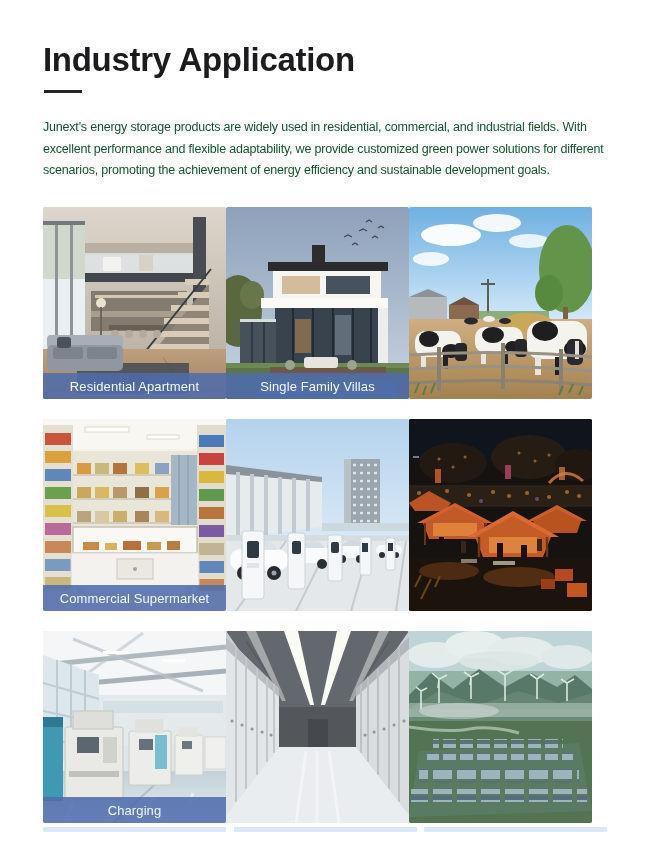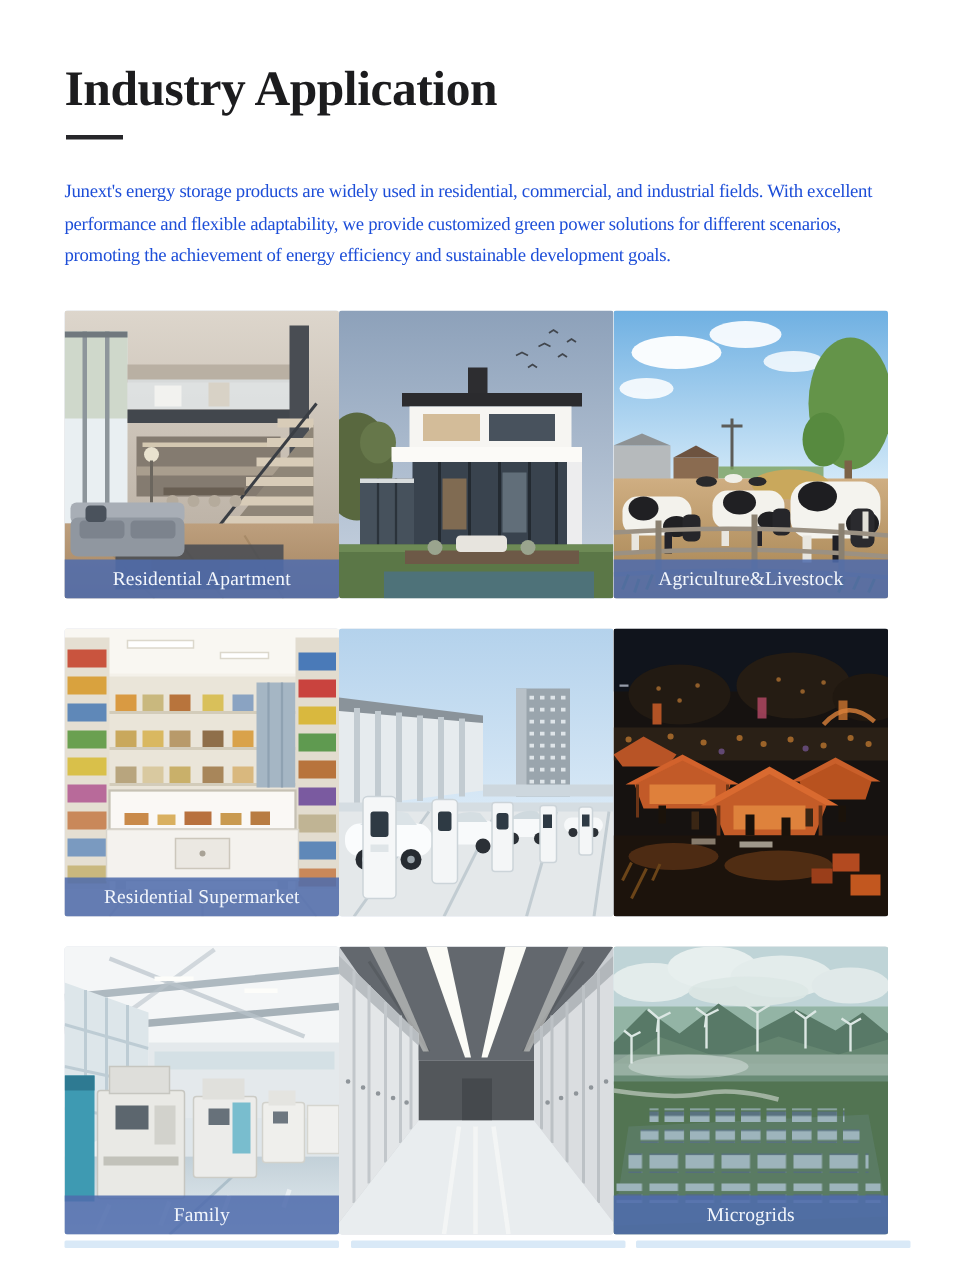--- a/index.html
+++ b/index.html
@@ -1,20 +1,20 @@
 <!DOCTYPE html>
 <html><head>
 <meta charset="utf-8">
 <style>
   html,body{margin:0;padding:0;background:#ffffff;}
-  .page{width:650px;min-height:851px;background:#ffffff;font-family:Liberation Serif, serif;position:relative;overflow:hidden;}
+  .page{width:650px;min-height:851px;background:#ffffff;font-family:Liberation Sans, sans-serif;position:relative;overflow:hidden;}
   .content{padding:42px 42px 0 43px;}
   .page-title{margin:0;font-size:33px;font-weight:700;color:#1c1c1e;letter-spacing:-0.3px;line-height:1.1;}
   .title-underline{width:38px;height:3px;background:#26262a;margin:12px 0 0 1px;}
-  .page-description{margin:24px 0 0;font-size:12.5px;line-height:1.7;color:#1d4ed8;letter-spacing:-0.2px;max-width:567px;}
+  .page-description{margin:24px 0 0;font-size:12.5px;line-height:1.7;color:#14532d;letter-spacing:-0.2px;max-width:567px;}
   .grid{margin-top:26px;display:flex;flex-wrap:wrap;gap:20px 0;width:565px;}
   .card{position:relative;width:183px;height:192px;margin:0;overflow:hidden;border-radius:2px;background:#dfe6ec;}
   .card svg{display:block;width:100%;height:100%;}
   .card-caption{position:absolute;left:0;right:0;bottom:0;height:26px;background:rgba(79,108,172,0.87);display:flex;align-items:center;justify-content:center;}
   .card-caption span{color:#f2f6fc;font-size:13px;letter-spacing:0.1px;white-space:nowrap;}
   .next-row-hints{display:flex;gap:7.5px;padding:4px 42px 0 43px;}
   .next-row-hints div{width:183px;height:5px;background:#d9e9f7;border-radius:1px;}
 </style>
 </head>
 <body>
@@ -114,20 +114,23 @@
           <path d="M26 112v48M38 112v48" stroke="#2b333b" stroke-width="1.5"></path>
           <rect x="14" y="112" width="36" height="3" fill="#d8dcdd"></rect>
           <rect x="0" y="156" width="183" height="36" fill="#5b7747"></rect>
           <rect x="0" y="156" width="183" height="5" fill="#6d8a55"></rect>
           <rect x="44" y="160" width="116" height="9" fill="#6d5947"></rect>
           <rect x="78" y="150" width="34" height="11" rx="3" fill="#e7e4de"></rect>
           <circle cx="64" cy="158" r="5" fill="#9aa48e"></circle>
             <circle cx="126" cy="158" r="5" fill="#9aa48e"></circle>
           <rect x="30" y="174" width="140" height="18" fill="#49708e" opacity="0.7"></rect>
         </svg>
+        <figcaption class="card-caption">
+          <span>Single Family Villas</span>
+        </figcaption>
       </figure>
 
       <figure class="card">
         <svg viewBox="0 0 183 192" preserveAspectRatio="none">
           <defs>
             <linearGradient id="gFSky" x1="0" y1="0" x2="0" y2="1">
                 <stop offset="0" stop-color="#6fb0e2"></stop>
                 <stop offset="1" stop-color="#d6ebf9"></stop>
               </linearGradient>
             <linearGradient id="gFGr" x1="0" y1="0" x2="0" y2="1">
@@ -181,23 +184,20 @@
             <rect x="146" y="150" width="6" height="18" fill="#202026"></rect>
           </g>
           <path d="M0 148 Q90 142 183 150" stroke="#9b9183" stroke-width="3" fill="none"></path>
           <path d="M0 162 Q90 156 183 164" stroke="#9b9183" stroke-width="3" fill="none"></path>
           <path d="M0 176 Q90 170 183 178" stroke="#8d8375" stroke-width="3" fill="none"></path>
           <rect x="28" y="140" width="4" height="44" fill="#8a8070"></rect>
           <rect x="92" y="136" width="4" height="46" fill="#8a8070"></rect>
           <rect x="150" y="142" width="4" height="44" fill="#8a8070"></rect>
           <path d="M6 186l4-10M14 188l3-9M22 186l4-10M150 188l4-9M160 186l4-9M170 188l4-9" stroke="#5d7c42" stroke-width="2" fill="none"></path>
         </svg>
-        <figcaption class="card-caption">
-          <span>Agriculture&amp;Livestock</span>
-        </figcaption>
       </figure>
 
       <figure class="card">
         <svg viewBox="0 0 183 192" preserveAspectRatio="none">
           <rect width="183" height="192" fill="#f4f1ea"></rect>
           <rect width="183" height="30" fill="#f9f7f2"></rect>
           <rect x="42" y="8" width="44" height="5" fill="#ffffff" stroke="#dcd8cc" stroke-width="1"></rect>
           <rect x="104" y="16" width="32" height="4" fill="#ffffff" stroke="#dcd8cc" stroke-width="1"></rect>
           <rect x="28" y="32" width="128" height="76" fill="#eae5d9"></rect>
           <path d="M28 56h128M28 80h128M28 104h128" stroke="#d3ccba" stroke-width="2"></path>
@@ -247,21 +247,21 @@
           <rect x="124" y="122" width="13" height="9" fill="#b87c42"></rect>
           <rect x="28" y="134" width="128" height="34" fill="#f4f2ee" stroke="#d9d5cc" stroke-width="1"></rect>
           <rect x="74" y="140" width="36" height="20" fill="#ebe8e2" stroke="#ccc7bc" stroke-width="1"></rect>
           <circle cx="92" cy="150" r="2" fill="#a8a296"></circle>
           <rect x="34" y="168" width="7" height="16" fill="#dad6cc"></rect>
             <rect x="142" y="168" width="7" height="16" fill="#dad6cc"></rect>
           <rect x="0" y="174" width="183" height="18" fill="#eae5da"></rect>
           <path d="M30 192l14-18M92 174v18M154 174l14 18" stroke="#d8d2c4" stroke-width="1.5" fill="none"></path>
         </svg>
         <figcaption class="card-caption">
-          <span>Residential Supermarket</span>
+          <span>Commercial Supermarket</span>
         </figcaption>
       </figure>
 
       <figure class="card">
         <svg viewBox="0 0 183 192" preserveAspectRatio="none">
           <defs>
             <linearGradient id="gCSky" x1="0" y1="0" x2="0" y2="1">
                 <stop offset="0" stop-color="#b4d2ec"></stop>
                 <stop offset="1" stop-color="#eef6fc"></stop>
               </linearGradient>
@@ -387,21 +387,21 @@
           <rect x="112" y="104" width="12" height="34" fill="#6db8cb" opacity="0.9"></rect>
           <rect x="0" y="86" width="20" height="84" fill="#3e9ab2"></rect>
           <rect x="0" y="86" width="20" height="10" fill="#2e7a92"></rect>
           <rect x="22" y="96" width="58" height="72" rx="2" fill="#e9e9e5" stroke="#c6c6c0" stroke-width="1"></rect>
           <rect x="30" y="80" width="40" height="18" fill="#dededa" stroke="#c6c6c0" stroke-width="1"></rect>
           <rect x="34" y="106" width="22" height="16" fill="#5c666e"></rect>
           <rect x="60" y="106" width="14" height="26" fill="#d2d2cc"></rect>
           <rect x="26" y="140" width="50" height="6" fill="#c2c2ba"></rect>
         </svg>
         <figcaption class="card-caption">
-          <span>Family</span>
+          <span>Charging</span>
         </figcaption>
       </figure>
 
       <figure class="card">
         <svg viewBox="0 0 183 192" preserveAspectRatio="none">
           <rect width="183" height="192" fill="#caced2"></rect>
           <polygon points="0,0 183,0 130,76 53,76" fill="#63686e"></polygon>
           <path d="M20 10L60 70M163 10L123 70" stroke="#565b60" stroke-width="2" opacity="0.8"></path>
           <polygon points="20,0 30,0 60,70 56,70" fill="#e8e8e2" opacity="0.5"></polygon>
           <polygon points="153,0 163,0 127,70 123,70" fill="#e8e8e2" opacity="0.5"></polygon>
@@ -455,23 +455,20 @@
           <rect x="0" y="72" width="183" height="14" fill="#ffffff" opacity="0.35"></rect>
           <ellipse cx="50" cy="80" rx="40" ry="8" fill="#ffffff" opacity="0.4"></ellipse>
           <path d="M0 96q40 6 60 2t50 4" stroke="#c2cabc" stroke-width="3" fill="none" opacity="0.8"></path>
           <polygon points="10,120 170,112 183,180 0,186" fill="#62806a" opacity="0.7"></polygon>
           <rect x="24" y="108" width="130" height="9" fill="url(#pu1)"></rect>
           <rect x="18" y="122" width="146" height="9" fill="url(#pu1)"></rect>
           <rect x="10" y="138" width="160" height="13" fill="url(#pu2)"></rect>
           <rect x="2" y="158" width="176" height="13" fill="url(#pu2)"></rect>
           <rect width="183" height="192" fill="#3f7a72" opacity="0.1"></rect>
         </svg>
-        <figcaption class="card-caption">
-          <span>Microgrids</span>
-        </figcaption>
       </figure>
 
     </div>
   </div>
 
   <div class="next-row-hints">
     <div></div>
     <div></div>
     <div></div>
   </div>

